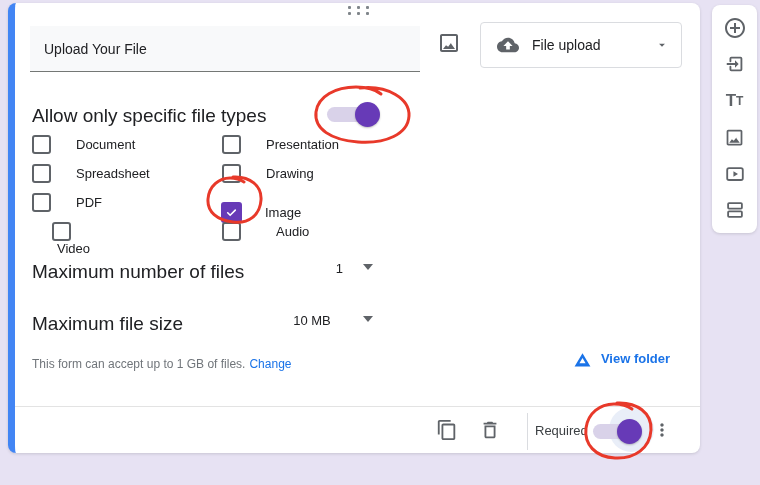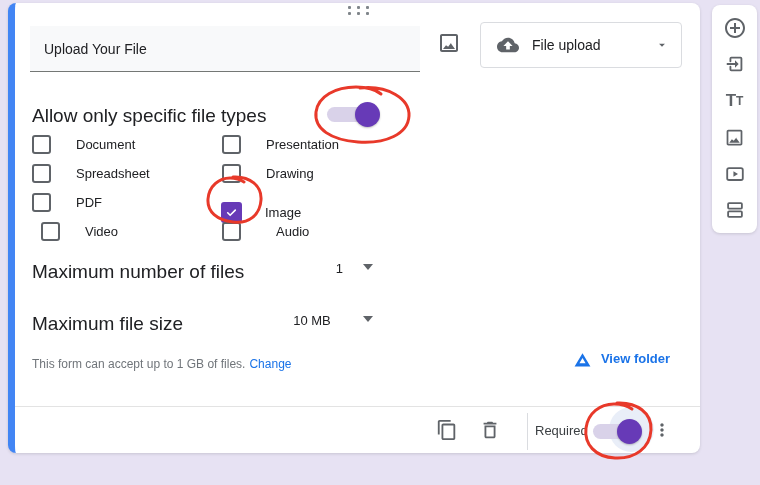--- a/index.html
+++ b/index.html
@@ -145,21 +145,21 @@
     <span class="cb-label">PDF</span>
   </div>
   <div class="cb-item checked" style="left:207px;top:189px;margin-top:11px;">
     <span class="cb-box">
       <svg width="13" height="13" viewBox="0 0 24 24">
         <path d="M5 12.5l4.5 4.5L19 7.5" stroke="#fff" stroke-width="3" fill="none" stroke-linecap="round"></path>
       </svg>
     </span>
     <span class="cb-label">Image</span>
   </div>
-  <div class="cb-item" style="left:26px;top:219px;">
+  <div class="cb-item" style="left:17px;top:219px;flex-direction:column;">
     <span class="cb-box"></span>
     <span class="cb-label">Video</span>
   </div>
   <div class="cb-item" style="left:207px;top:219px;gap:10px;">
     <span class="cb-box"></span>
     <span class="cb-label">Audio</span>
   </div>
 
   <div class="row-label" style="left:17px;top:258px;">Maximum number of files</div>
   <div class="row-value" style="left:290px;top:258px;width:38px;">1</div>

